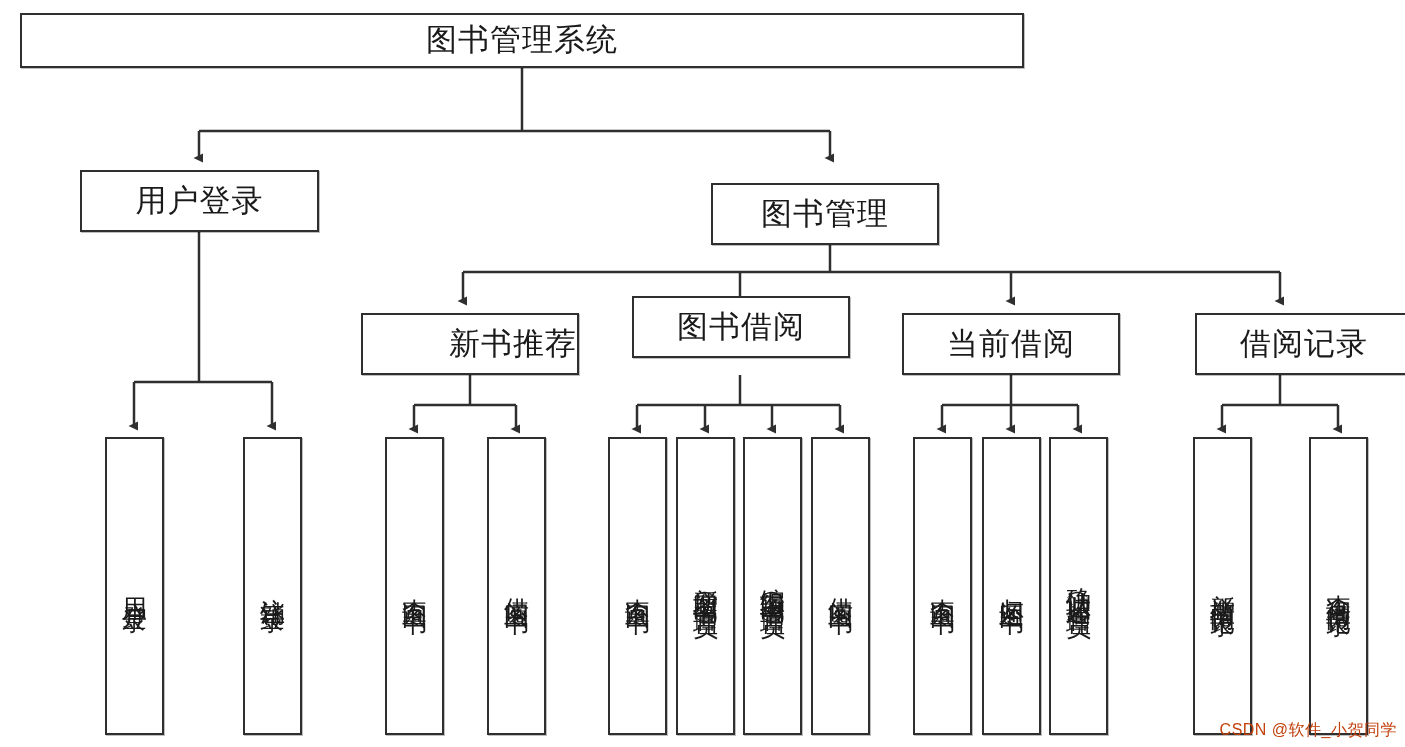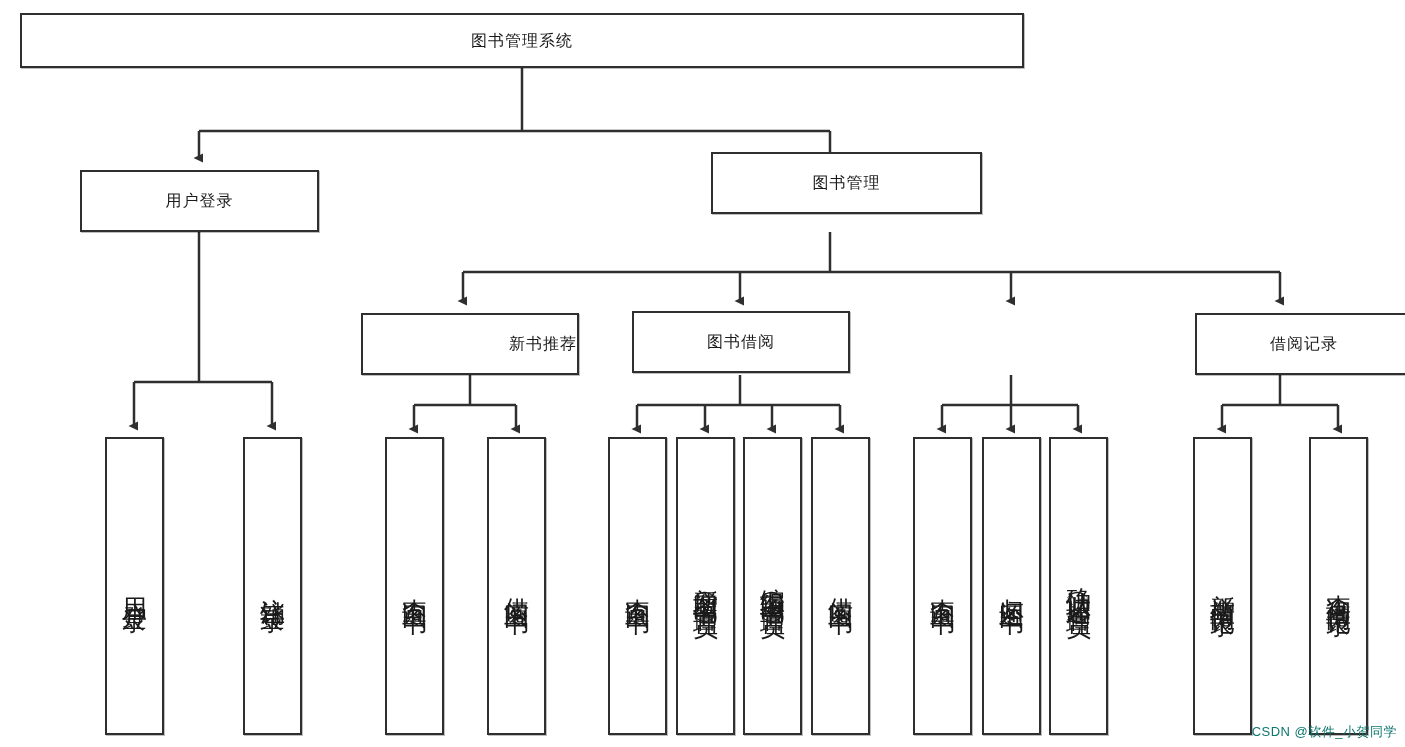--- a/index.html
+++ b/index.html
@@ -26,21 +26,21 @@
     border: 2.5px solid #2f2f2f;
     background: #ffffff;
     display: flex;
     align-items: center;
     justify-content: center;
     color: #1a1a1a;
     z-index: 2;
     box-shadow: 1px 1px 0 rgba(0,0,0,0.25);
   }
   .node.h {
-    font-size: 16px;
+    font-size: 31px;
     line-height: 1.1;
     letter-spacing: 1px;
     white-space: nowrap;
   }
   .node.v {
     align-items: center;
     justify-content: center;
     padding: 4px 0;
   }
   .node.v .vtext {
@@ -49,22 +49,22 @@
     font-size: 25px;
     letter-spacing: 4px;
     line-height: 1;
     text-align: center;
     white-space: nowrap;
   }
   .watermark {
     position: absolute;
     right: 8px;
     bottom: 6px;
-    font-size: 13px;
-    color: #0f766e;
+    font-size: 16px;
+    color: #c2410c;
     letter-spacing: 0.5px;
     z-index: 3;
     white-space: nowrap;
   }
 </style>
 </head>
 <body>
 
 <div id="canvas">
 
@@ -119,29 +119,32 @@
     </g>
   </svg>
 
   <div class="node h" style="left:20px; top:13px; width:1004px; height:55px;">
     <span>图书管理系统</span>
   </div>
 
   <div class="node h" style="left:80px; top:170px; width:239px; height:62px;">
     <span>用户登录</span>
   </div>
-  <div class="node h" style="left:711px; top:152px; width:271px; height:62px;align-items:center;">
+  <div class="node h" style="left:711px; top:183px; width:228px; height:62px;align-items:center;">
     <span>图书管理</span>
   </div>
 
   <div class="node h" style="left:361px; top:313px; width:218px; height:62px;justify-content:flex-end;">
     <span>新书推荐</span>
   </div>
-  <div class="node h" style="left:632px; top:311px; width:218px; height:62px;">
+  <div class="node h" style="left:632px; top:296px; width:218px; height:62px;">
     <span>图书借阅</span>
+  </div>
+  <div class="node h" style="left:902px; top:313px; width:218px; height:62px;">
+    <span>当前借阅</span>
   </div>
   <div class="node h" style="left:1171px; top:313px; width:218px; height:62px;margin-left:24px;">
     <span>借阅记录</span>
   </div>
 
   <div class="node v" style="left:105px; top:437px; width:59px; height:298px;">
     <span class="vtext">用户登录</span>
   </div>
   <div class="node v" style="left:243px; top:437px; width:59px; height:298px;">
     <span class="vtext">注销登录</span>

